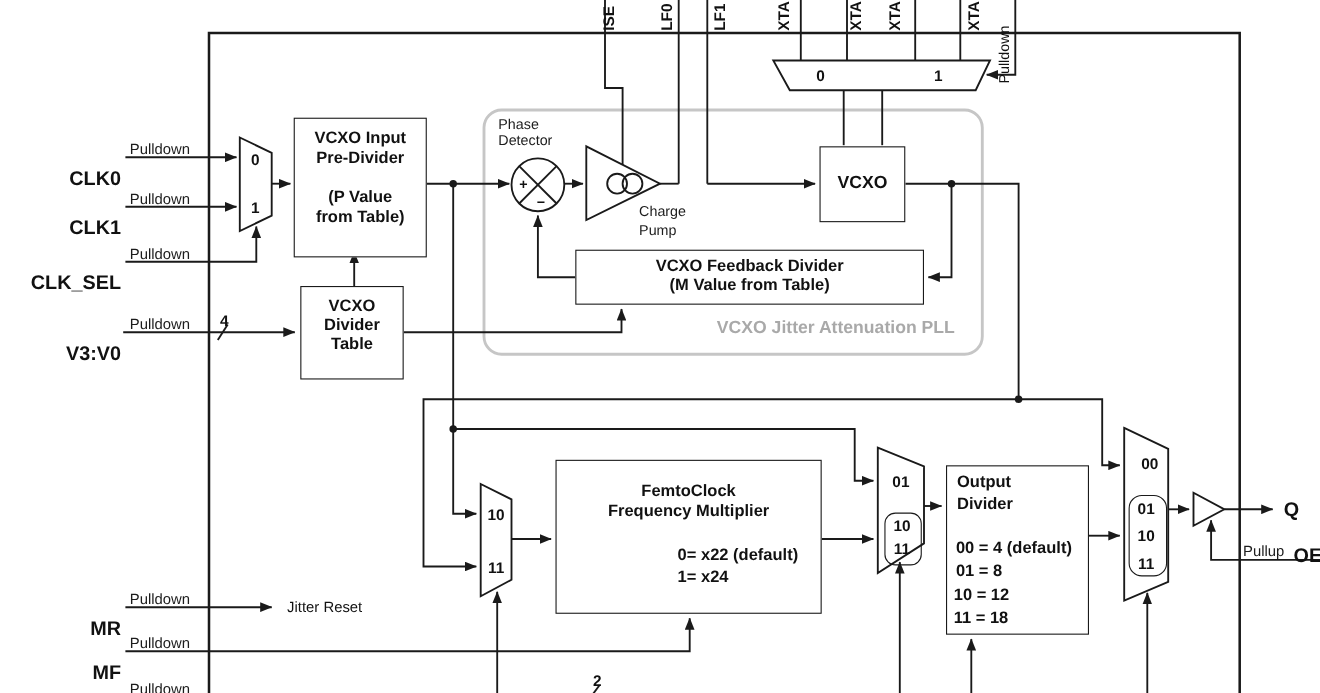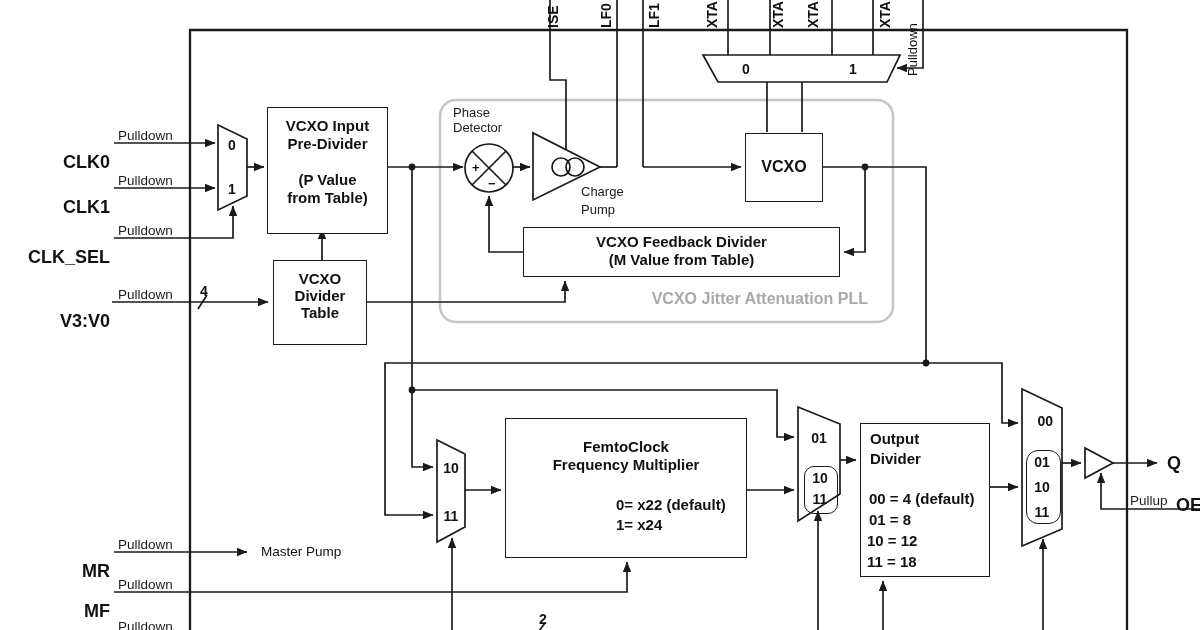--- a/index.html
+++ b/index.html
@@ -179,21 +179,21 @@
   <div class="vlab vpull" style="left:906px;top:76px;">Pulldown</div>
 
   <div class="txt" style="left:1167px;top:453px;font-weight:bold;font-size:18px;">Q</div>
   <div class="txt" style="left:1176px;top:495px;font-weight:bold;font-size:18px;">OE</div>
   <div class="txt pull" style="left:1130px;top:493px;">Pullup</div>
 
   <div class="txt small" style="left:453px;top:105px;">Phase</div>
   <div class="txt small" style="left:453px;top:120px;">Detector</div>
   <div class="txt small" style="left:581px;top:184px;">Charge</div>
   <div class="txt small" style="left:581px;top:202px;">Pump</div>
-  <div class="txt" style="left:261px;top:544px;font-size:13.5px;">Master Pump</div>
+  <div class="txt" style="left:261px;top:544px;font-size:13.5px;">Jitter Reset</div>
   <div class="txt plllab" style="left:560px;top:290px;width:308px;">VCXO Jitter Attenuation PLL</div>
   <div class="txt" style="left:472px;top:160px;font-weight:bold;font-size:13px;">+</div>
   <div class="txt" style="left:488px;top:176px;font-weight:bold;font-size:13px;">−</div>
 
   <div class="txt digit" style="left:221px;top:137px;">0</div>
   <div class="txt digit" style="left:221px;top:181px;">1</div>
   <div class="txt digit" style="left:735px;top:61px;">0</div>
   <div class="txt digit" style="left:842px;top:61px;">1</div>
   <div class="txt digit" style="left:440px;top:460px;">10</div>
   <div class="txt digit" style="left:440px;top:508px;">11</div>

